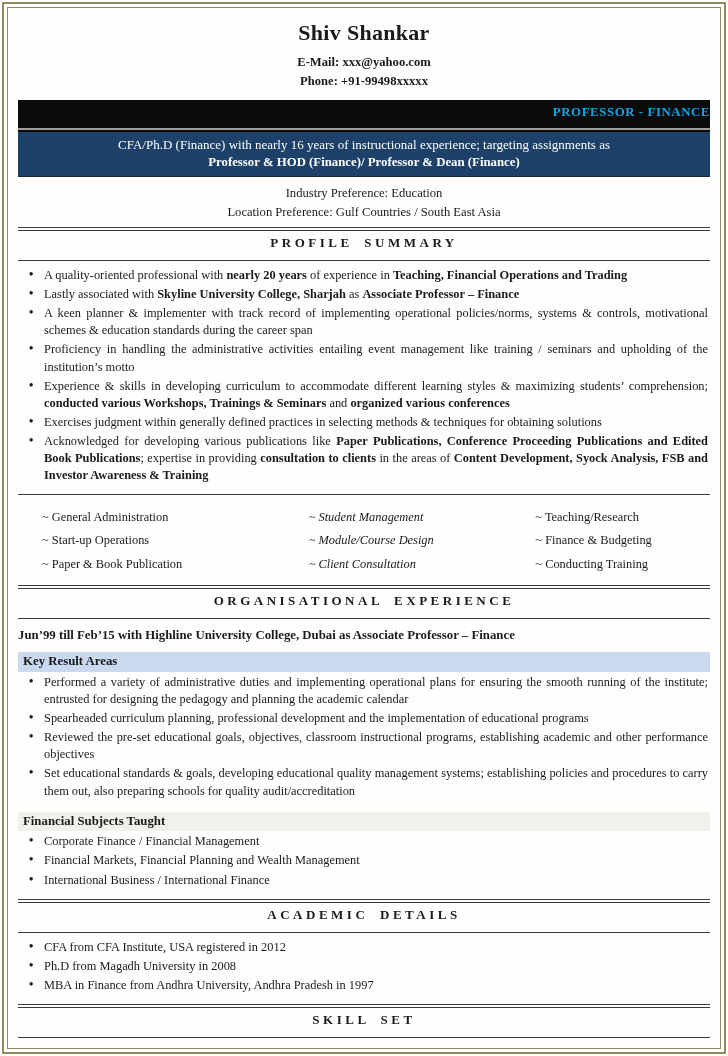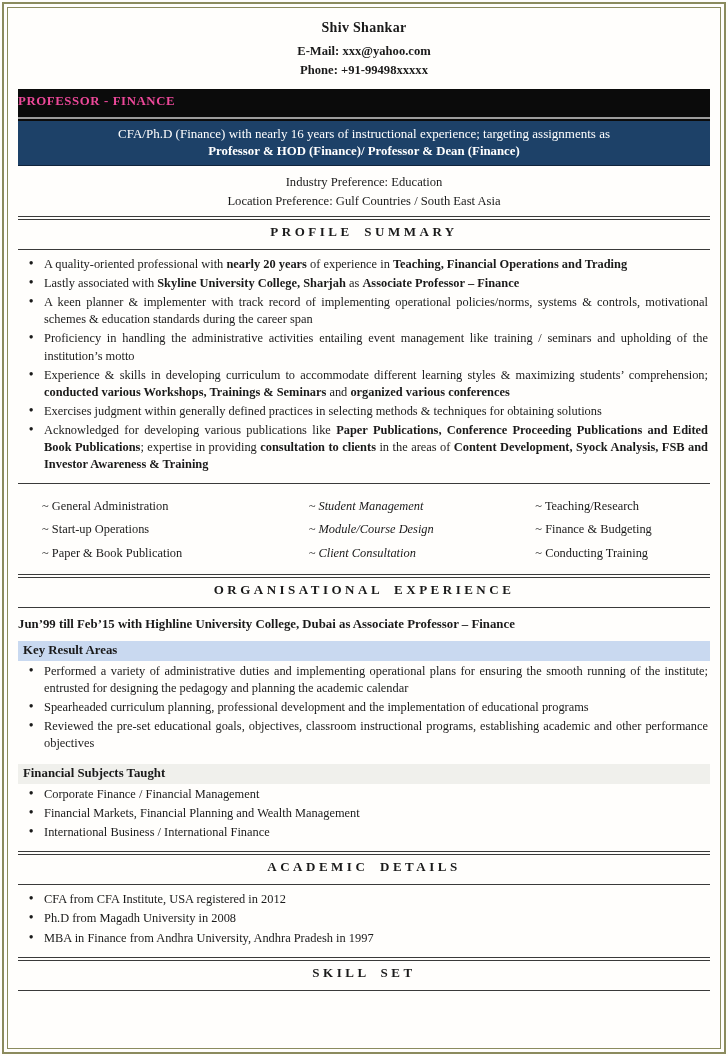--- a/index.html
+++ b/index.html
@@ -11,23 +11,23 @@
     color: #1a1a1a;
     font-size: 12.4px;
     line-height: 1.38;
   }
   .page { position: relative; width: 728px; height: 1056px; background: #fffefc; overflow: hidden; }
   .border-outer { position: absolute; inset: 2px; border: 2px solid #8b8b5e; pointer-events: none; }
   .border-inner { position: absolute; inset: 7px; border: 1px solid #8b8b5e; pointer-events: none; }
   .content { position: absolute; inset: 9px; padding: 5px 9px 4px; overflow: hidden; }
 
   
-  .name { text-align: center; font-size: 14px; font-weight: 700; margin: 4px 0 6px; letter-spacing: .3px; }
+  .name { text-align: center; font-size: 22px; font-weight: 700; margin: 4px 0 6px; letter-spacing: .3px; }
   .contact-line { text-align: center; font-weight: 700; font-size: 12.6px; margin: 1px 0; }
-  .role-banner { margin-top: 10px; background: #0b0b0b; color: #ec4899; text-align: left;
+  .role-banner { margin-top: 10px; background: #0b0b0b; color: #0ea5e9; text-align: right;
                  font-weight: 700; font-size: 12.8px; letter-spacing: .6px; padding: 4px 0; }
   .banner-sep { height: 6px; background: #0b0b0b; position: relative; }
   .banner-sep .silver-line { position: absolute; left: 0; right: 0; top: 2px; height: 2px; background: #9c9c9c; }
   .target-bar { background: #1d4168; color: #ffffff; text-align: center; padding: 4px 6px 5px; border-bottom: 1px solid #10243c; }
   .target-line1 { font-size: 13px; }
   .target-line2 { font-size: 12.8px; font-weight: 700; }
   .pref-block { margin-top: 8px; }
   .pref-line { text-align: center; font-size: 12.6px; margin: 1px 0; }
   .header-body { border-bottom: 1.5px solid #3a3a3a; padding-bottom: 5px; margin-bottom: 2px; }
 
@@ -120,20 +120,21 @@
 
     <div class="sec-h">ORGANISATIONAL EXPERIENCE</div>
     <div class="sec-body">
       <div class="tenure-line">Jun’99 till Feb’15 with Highline University College, Dubai as Associate Professor – Finance</div>
 
       <div class="hl-blue">Key Result Areas</div>
       <ul class="bullets">
           <li>Performed a variety of administrative duties and implementing operational plans for ensuring the smooth running of the institute; entrusted for designing the pedagogy and planning the academic calendar</li>
           <li>Spearheaded curriculum planning, professional development and the implementation of educational programs</li>
           <li>Reviewed the pre-set educational goals, objectives, classroom instructional programs, establishing academic and other performance objectives</li>
+          <li>Set educational standards &amp; goals, developing educational quality management systems; establishing policies and procedures to carry them out, also preparing schools for quality audit/accreditation</li>
         </ul>
 
       <div class="hl-gray">Financial Subjects Taught</div>
       <ul class="bullets">
           <li>Corporate Finance / Financial Management</li>
           <li>Financial Markets, Financial Planning and Wealth Management</li>
           <li>International Business / International Finance</li>
         </ul>
     </div>
 

